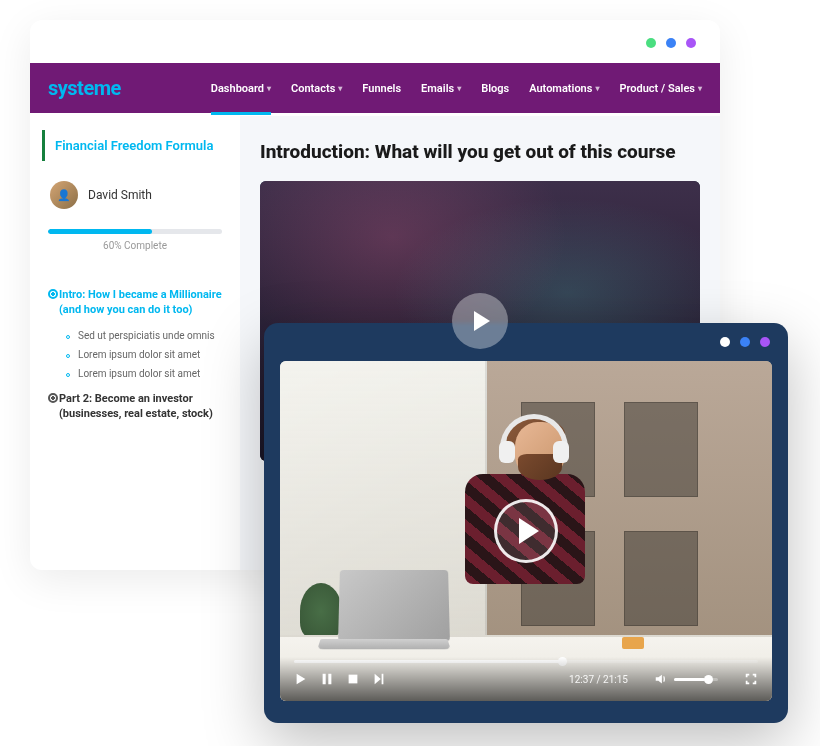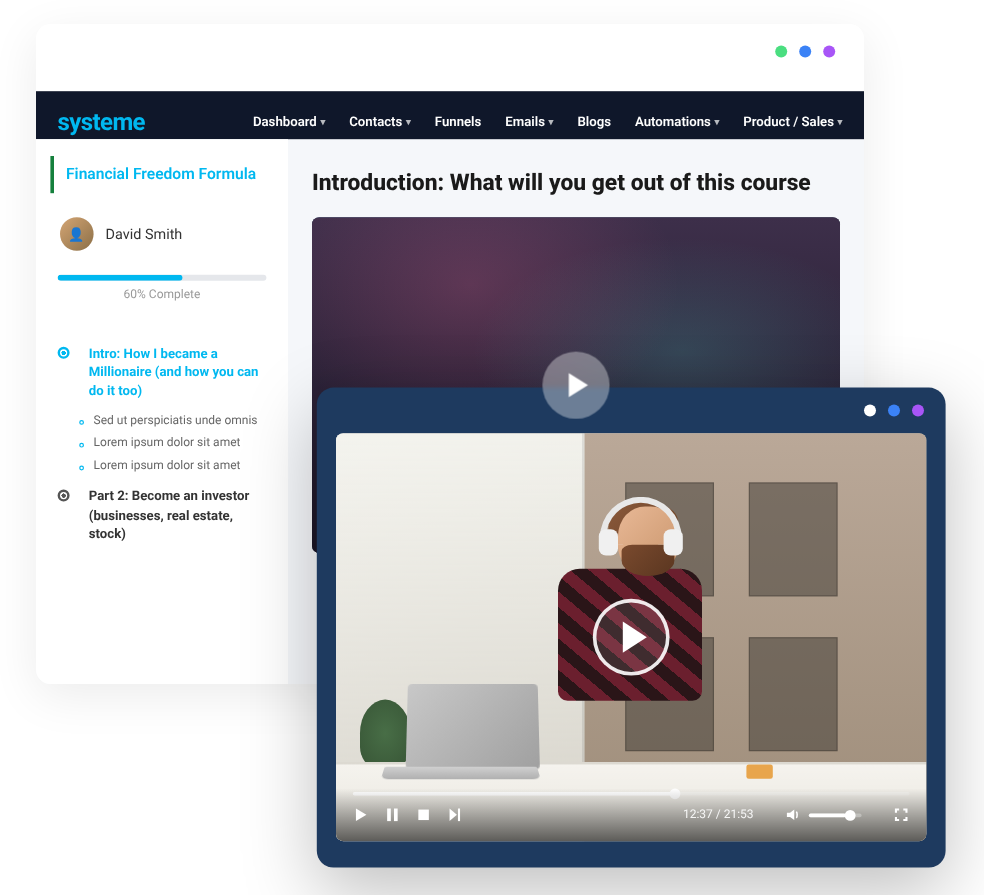--- a/index.html
+++ b/index.html
@@ -3,37 +3,37 @@
 <meta charset="utf-8">
 <style>
 *{margin:0;padding:0;box-sizing:border-box;font-family:-apple-system,BlinkMacSystemFont,'Segoe UI',Roboto,sans-serif}
 body{background:transparent;width:820px;height:746px;position:relative;overflow:hidden}
 .main-window{position:absolute;top:20px;left:30px;width:690px;height:550px;background:#fff;border-radius:12px;box-shadow:0 10px 40px rgba(0,0,0,0.08);overflow:hidden}
 .window-dots{position:absolute;top:18px;right:24px;display:flex;gap:10px}
 .dot{width:10px;height:10px;border-radius:50%}
 .dot.green{background:#4ade80}
 .dot.blue{background:#3b82f6}
 .dot.purple{background:#a855f7}
-.navbar{position:absolute;top:56px;left:0;right:0;height:50px;background:#0f172a;display:flex;align-items:center;padding:0 18px}
+.navbar{position:absolute;top:43px;left:0;right:0;height:50px;background:#701a75;display:flex;align-items:center;padding:0 18px}
 .logo{color:#00b8f0;font-size:20px;font-weight:700;letter-spacing:-0.5px}
 .nav-items{display:flex;margin-left:auto;gap:20px}
 .nav-item{color:#fff;font-size:11px;font-weight:600;display:flex;align-items:center;gap:3px;cursor:pointer;position:relative;padding:18px 0}
 .nav-item.active::after{content:'';position:absolute;bottom:-2px;left:0;right:0;height:3px;background:#00b8f0}
 .chev{font-size:8px;opacity:0.7}
 .content-area{position:absolute;top:96px;left:0;right:0;bottom:0;display:flex;background:#f5f7fa}
 .sidebar{width:210px;background:#fff;padding:14px 12px;overflow:hidden}
 .course-title{border-left:3px solid #15803d;padding:8px 10px;color:#00b8f0;font-size:13px;font-weight:600;margin-bottom:14px}
 .author{display:flex;align-items:center;gap:10px;padding:6px 8px;margin-bottom:14px}
 .avatar{width:28px;height:28px;border-radius:50%;background:linear-gradient(135deg,#d4a574,#8b6f47);display:flex;align-items:center;justify-content:center;color:#fff;font-size:11px}
 .author-name{font-size:12px;color:#333}
 .progress-wrap{padding:0 6px;margin-bottom:6px}
 .progress-bar{height:5px;background:#e5e7eb;border-radius:3px;overflow:hidden}
 .progress-fill{height:100%;width:60%;background:#00b8f0;border-radius:3px}
 .progress-text{font-size:10px;color:#999;text-align:center;margin:6px 0 28px}
-.module{padding:8px 6px;display:flex;gap:16px}
+.module{padding:8px 6px;display:flex;gap:1px}
 .module-bullet{width:10px;height:10px;border-radius:50%;border:2px solid #ccc;flex-shrink:0;margin-top:2px}
 .module-bullet.active{border-color:#00b8f0;background:radial-gradient(circle,#00b8f0 40%,transparent 45%)}
 .module-bullet.done{border-color:#555;background:radial-gradient(circle,#555 40%,transparent 45%)}
 .module-title{font-size:11px;font-weight:700;color:#333;line-height:1.4}
 .module-title.active{color:#00b8f0}
 .module-title.faded{color:#ccc}
 .sub-items{margin-left:24px;margin-bottom:0}
 .sub-item{display:flex;gap:8px;padding:4px 0;align-items:flex-start}
 .sub-bullet{width:4px;height:4px;border-radius:50%;border:1px solid #00b8f0;flex-shrink:0;margin-top:5px}
 .sub-text{font-size:10px;color:#666}
@@ -232,21 +232,21 @@
           <svg viewBox="0 0 16 16">
             <rect x="3" y="3" width="10" height="10"></rect>
           </svg>
         </div>
       <div class="ctrl-icon">
           <svg viewBox="0 0 16 16">
             <path d="M3 2l7 6-7 6z"></path>
             <rect x="11" y="2" width="2" height="12"></rect>
           </svg>
         </div>
-      <div class="time">12:37 / 21:53</div>
+      <div class="time">12:37 / 21:15</div>
       <div class="vol">
         <div class="ctrl-icon">
             <svg viewBox="0 0 16 16">
               <path d="M2 6h3l4-3v10l-4-3H2z"></path>
               <path d="M11 5c1 1 1 5 0 6" fill="none" stroke="#fff" stroke-width="1.5"></path>
             </svg>
           </div>
         <div class="vol-bar">
             <div class="vol-fill"></div>
           </div>

